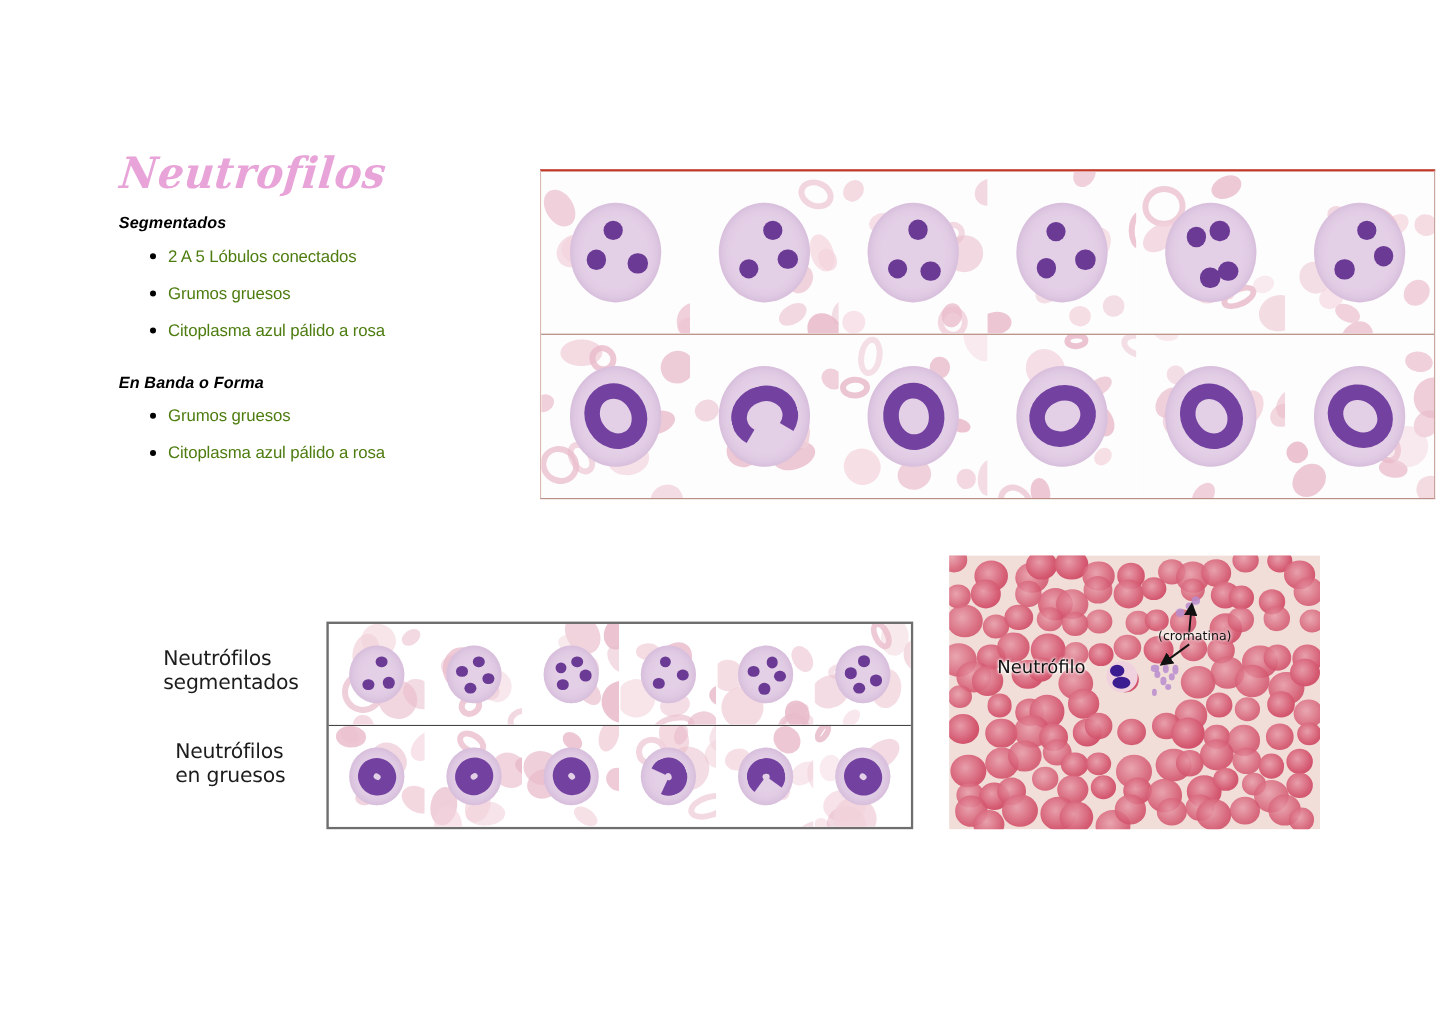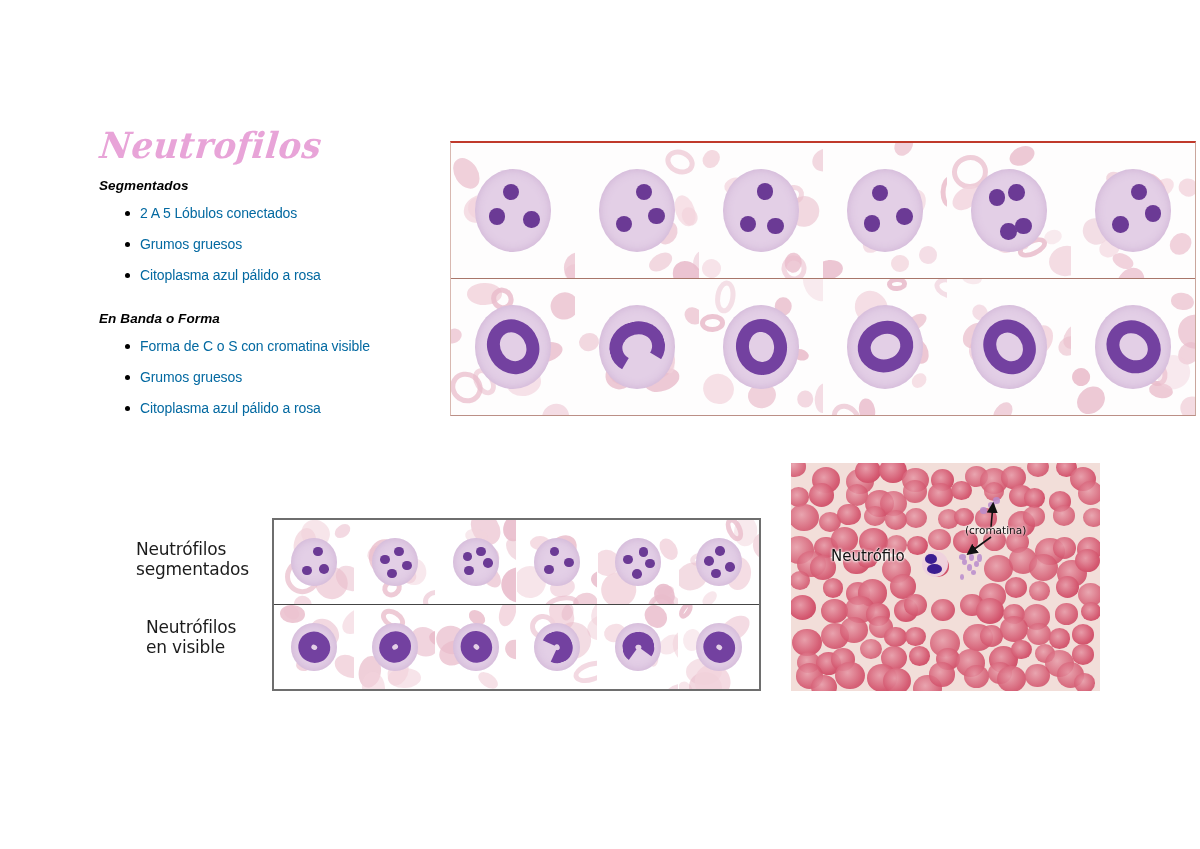--- a/index.html
+++ b/index.html
@@ -50,21 +50,21 @@
     color: #000000;
     letter-spacing: 0.1px;
     margin-bottom: 13px;
   }
 
   .bullets { list-style: none; }
 
   .bullets li {
     position: relative;
     font-size: 14px;
-    color: #0369a1;
+    color: #4d7c0f;
     line-height: 1.0;
     padding-left: 41px;
     margin-bottom: 17px;
     letter-spacing: -0.1px;
     white-space: nowrap;
   }
 
   .bullets li .dot {
     position: absolute;
     left: 26px;
@@ -283,24 +283,20 @@
       </li>
     </ul>
 
     <div class="group-gap"></div>
 
     <div class="sec-heading">En Banda o Forma</div>
 
     <ul class="bullets">
       <li>
         <span class="dot"></span>
-        <span>Forma de C o S con cromatina visible</span>
-      </li>
-      <li>
-        <span class="dot"></span>
         <span>Grumos gruesos</span>
       </li>
       <li>
         <span class="dot"></span>
         <span>Citoplasma azul pálido a rosa</span>
       </li>
     </ul>
   </div>
 
   <div class="strip">
@@ -492,21 +488,21 @@
   </div>
 
   <div class="fig2">
     <div class="fig2-labels">
       <div class="fig2-label seg">
         <div>Neutrófilos</div>
         <div>segmentados</div>
       </div>
       <div class="fig2-label cay">
         <div>Neutrófilos</div>
-        <div>en visible</div>
+        <div>en gruesos</div>
       </div>
     </div>
     <div class="fig2-box">
       <div class="fig2-row top" id="fig2RowTop">
           <div class="fig2-cell">
             <div class="rbc" style="left: 75.9067%; top: 55.8275%; width: 29.0158px; height: 22.7693px; transform: rotate(36.4063deg); opacity: 0.54;"></div>
             <div class="rbc" style="left: 51.3413%; top: 55.7593%; width: 33.2756px; height: 31.5589px; transform: rotate(42.8751deg); opacity: 0.61;"></div>
             <div class="rbc pale" style="left: 18.162%; top: 14.9517%; width: 31.8624px; height: 21.9814px; transform: rotate(-77.4591deg); opacity: 0.76;"></div>
             <div class="rbc pale" style="left: 34.3738%; top: 0.29215%; width: 28.5318px; height: 27.3985px; transform: rotate(27.669deg); opacity: 0.59;"></div>
             <div class="rbc" style="left: 74.4827%; top: 5.65738%; width: 17.3631px; height: 11.9057px; transform: rotate(-35.865deg); opacity: 0.56;"></div>

